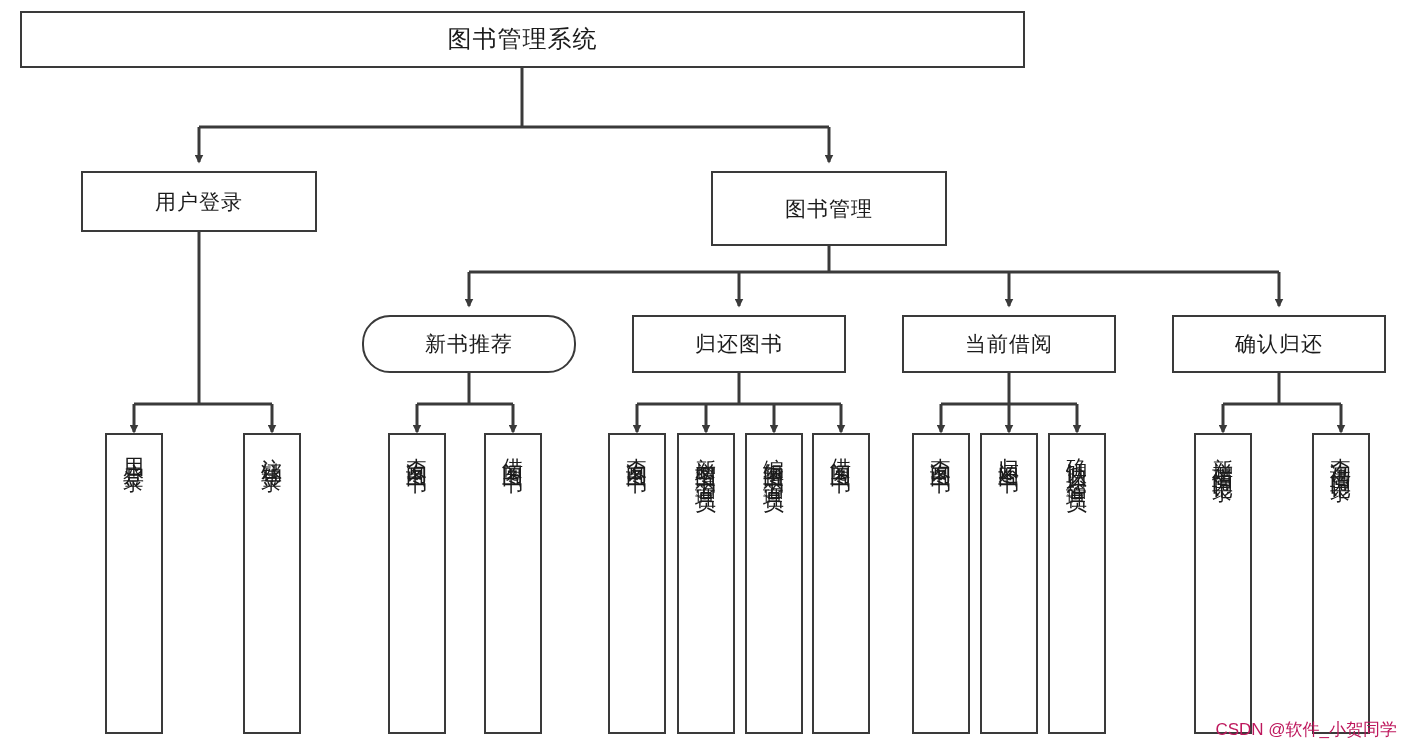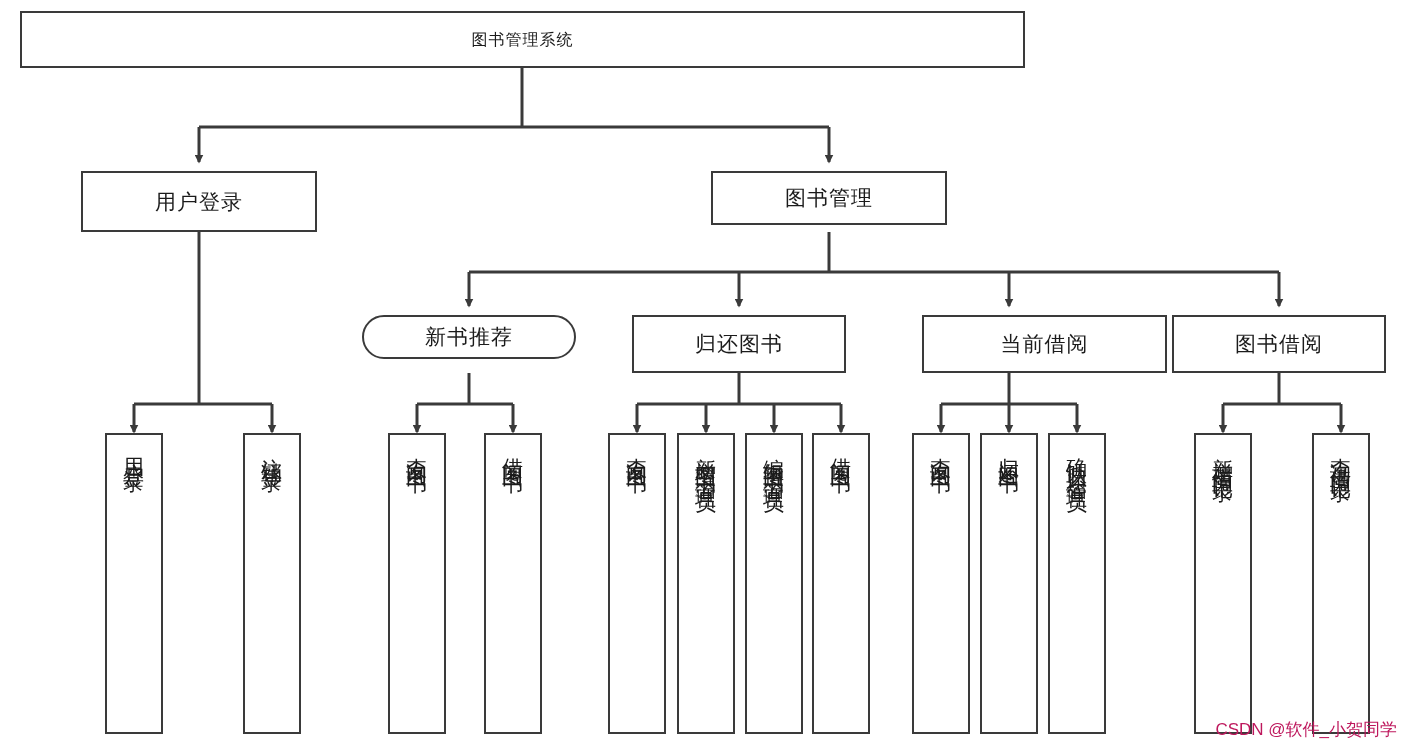--- a/index.html
+++ b/index.html
@@ -36,21 +36,21 @@
     justify-content: center;
     color: #1b1b1b;
     z-index: 2;
   }
   .node.h {
     font-size: 21px;
     letter-spacing: 1px;
     line-height: 1.2;
   }
   .node.h.root {
-    font-size: 16px;
+    font-size: 24px;
   }
   
   .node.v {
     font-size: 21px;
     padding: 6px 0;
     align-items: flex-start;
     justify-content: center;
   }
   .node.v .vtext {
     writing-mode: vertical-rl;
@@ -121,26 +121,26 @@
       <path d="M1279,373 L1279,404"></path>
       <path d="M1223,404 L1341,404"></path>
       <path d="M1223,404 L1223,432" marker-end="url(#arrowhead)"></path>
       <path d="M1341,404 L1341,432" marker-end="url(#arrowhead)"></path>
     </g>
   </svg>
 
   <div class="node h root" style="left:20px; top:11px; width:1005px; height:57px;">图书管理系统</div>
 
   <div class="node h" style="left:81px; top:171px; width:236px; height:61px;">用户登录</div>
-  <div class="node h" style="left:711px; top:171px; width:236px; height:54px;">图书管理</div>
+  <div class="node h" style="left:711px; top:171px; width:236px; height:75px;">图书管理</div>
 
-  <div class="node h" style="left:362px; top:315px; width:214px; height:44px;border-radius:28px;">新书推荐</div>
+  <div class="node h" style="left:362px; top:315px; width:214px; height:58px;border-radius:28px;">新书推荐</div>
   <div class="node h" style="left:632px; top:315px; width:214px; height:58px;">归还图书</div>
-  <div class="node h" style="left:902px; top:315px; width:245px; height:58px;margin-left:20px;">当前借阅</div>
-  <div class="node h" style="left:1172px; top:315px; width:214px; height:58px;">图书借阅</div>
+  <div class="node h" style="left:902px; top:315px; width:214px; height:58px;">当前借阅</div>
+  <div class="node h" style="left:1172px; top:315px; width:214px; height:58px;">确认归还</div>
 
   <div class="node v" style="left:105px; top:433px; width:58px; height:301px;">
     <span class="vtext">用户登录</span>
   </div>
   <div class="node v" style="left:243px; top:433px; width:58px; height:301px;">
     <span class="vtext">注销登录</span>
   </div>
 
   <div class="node v" style="left:388px; top:433px; width:58px; height:301px;">
     <span class="vtext">查询图书</span>

